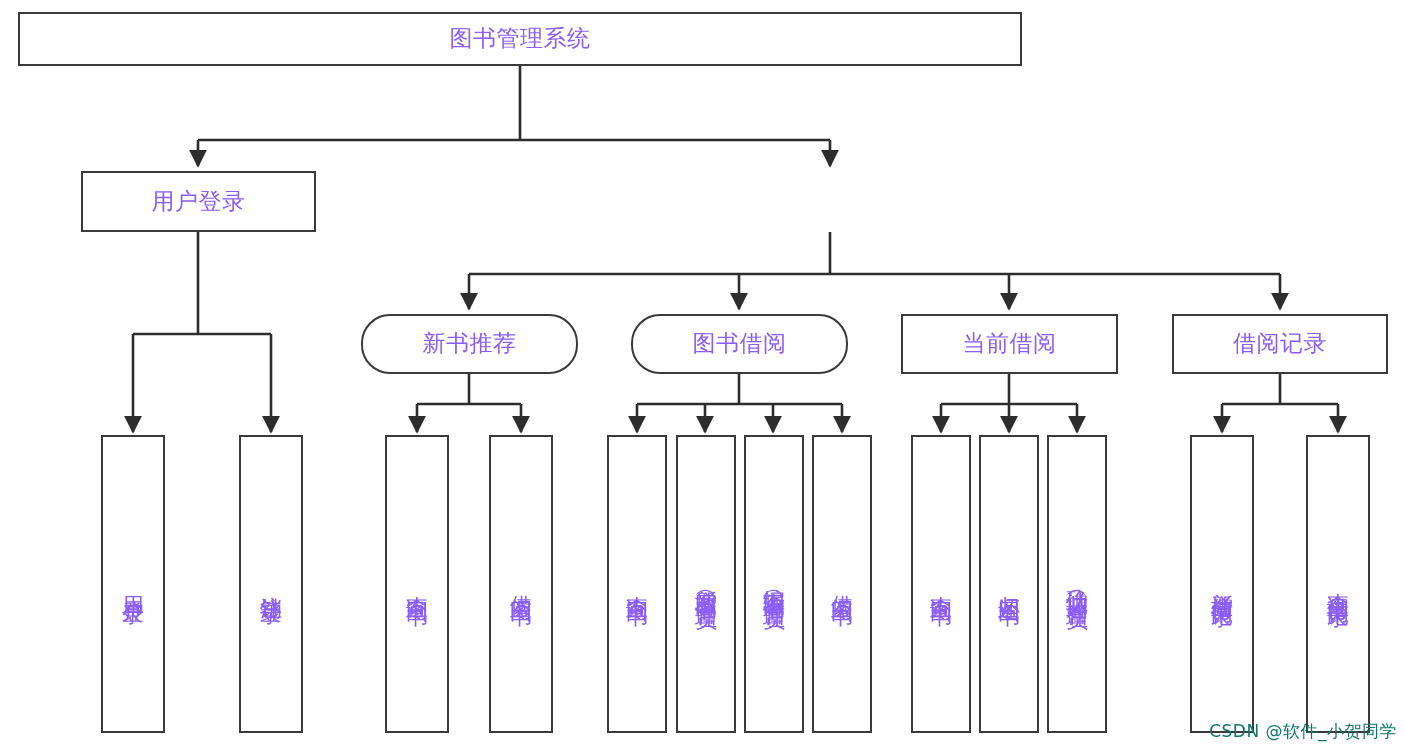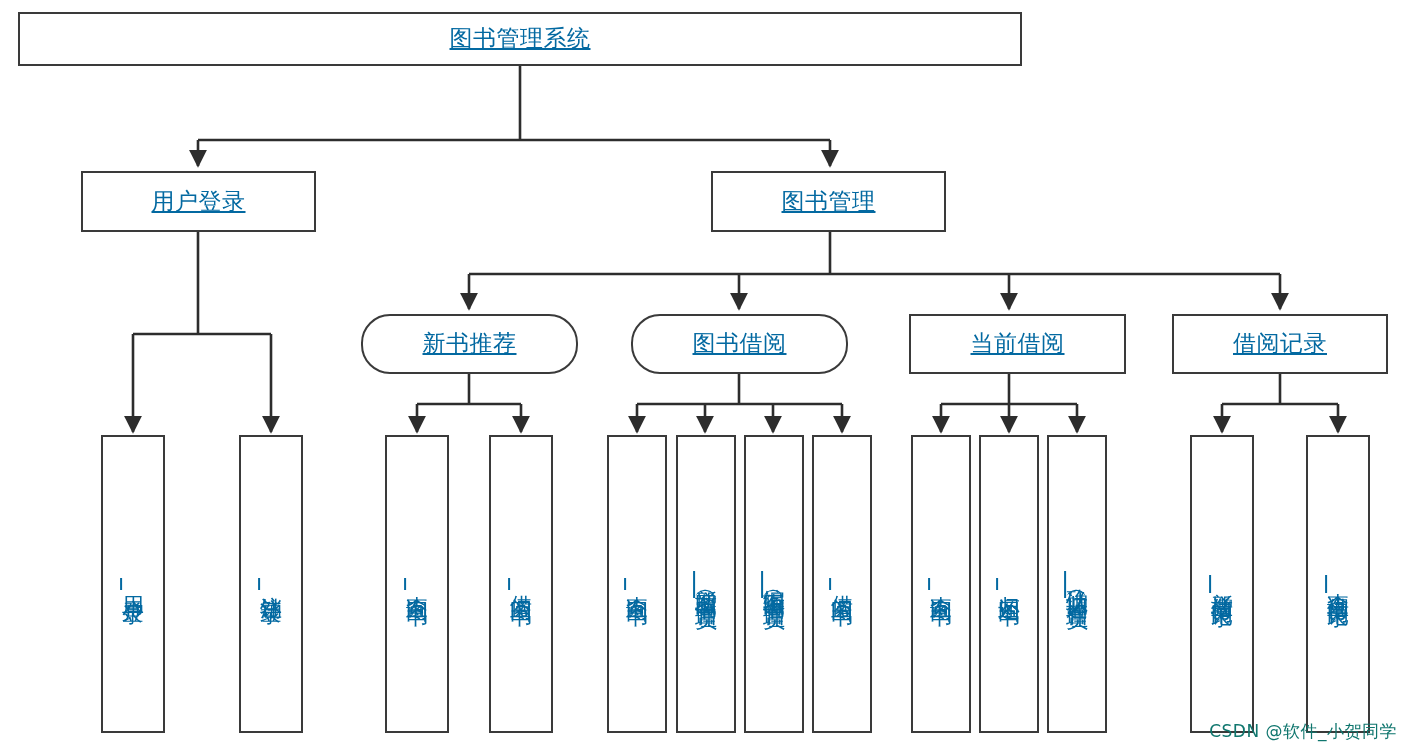--- a/index.html
+++ b/index.html
@@ -27,23 +27,22 @@
     pointer-events: none;
   }
   .node {
     position: absolute;
     box-sizing: border-box;
     background: #ffffff;
     border: 2.5px solid #3a3a3a;
     display: flex;
     align-items: center;
     justify-content: center;
-    color: #0369a1;
+    color: #8b5cf6;
     z-index: 2;
-    text-decoration: underline;
   }
   .node .label {
     display: block;
     text-align: center;
     line-height: 1.12;
     letter-spacing: 0.5px;
     white-space: nowrap;
   }
   
   .node.h .label {
@@ -132,31 +131,28 @@
     </g>
   </svg>
 
   <div class="node root h" style="left:18px; top:12px; width:1004px; height:54px;">
     <span class="label">图书管理系统</span>
   </div>
 
   <div class="node h" style="left:81px; top:171px; width:235px; height:61px;">
     <span class="label">用户登录</span>
   </div>
-  <div class="node h" style="left:711px; top:171px; width:235px; height:61px;">
-    <span class="label">图书管理</span>
-  </div>
 
   <div class="node h" style="left:361px; top:314px; width:217px; height:60px;border-radius:29px;">
     <span class="label">新书推荐</span>
   </div>
   <div class="node h" style="left:631px; top:314px; width:217px; height:60px;border-radius:29px;">
     <span class="label">图书借阅</span>
   </div>
-  <div class="node h" style="left:901px; top:314px; width:217px; height:60px;margin-left:8px;">
+  <div class="node h" style="left:901px; top:314px; width:217px; height:60px;">
     <span class="label">当前借阅</span>
   </div>
   <div class="node h" style="left:1172px; top:314px; width:216px; height:60px;">
     <span class="label">借阅记录</span>
   </div>
 
   <div class="node v" style="left:101px; top:435px; width:64px; height:298px;">
     <span class="label">用户登录</span>
   </div>
   <div class="node v" style="left:239px; top:435px; width:64px; height:298px;">

